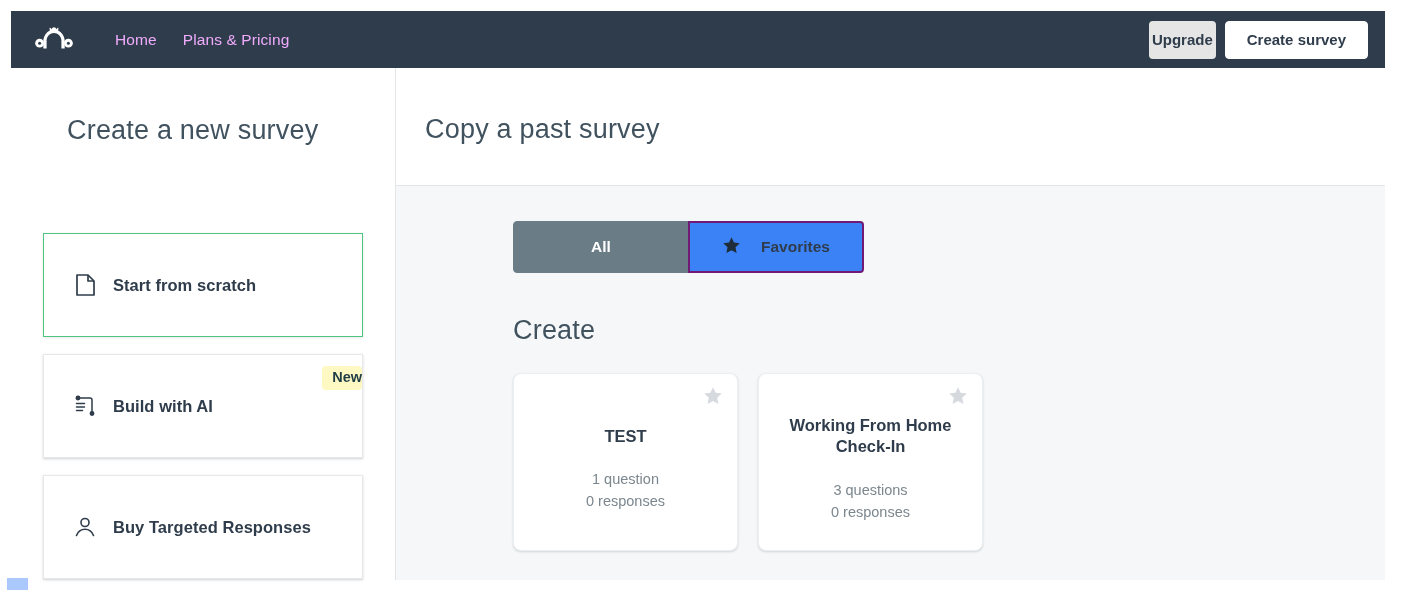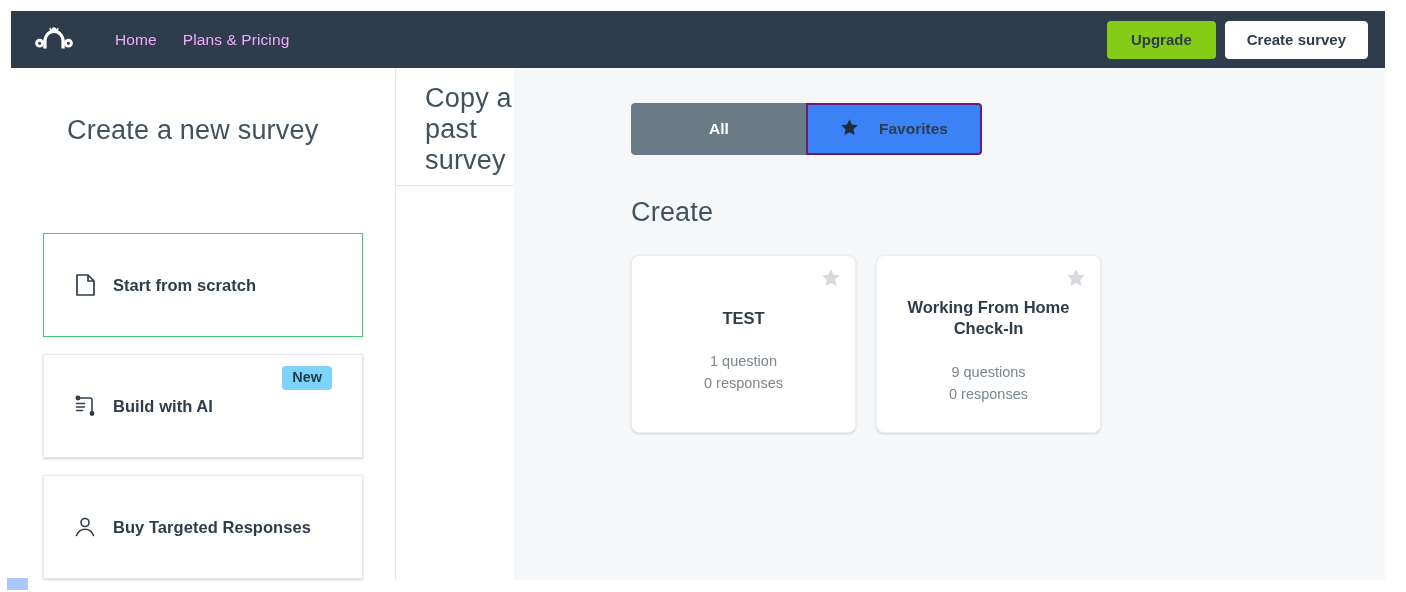--- a/index.html
+++ b/index.html
@@ -61,28 +61,28 @@
 
   .nav-spacer { flex: 1 1 auto; }
 
   .nav-actions {
     display: flex;
     align-items: center;
     gap: 9px;
   }
 
   .btn-upgrade {
-    background: #84cc16;
+    background: #e5e5e5;
     color: #2f3c4b;
     font-size: 15px;
     font-weight: bold;
     border: none;
     border-radius: 4px;
     height: 38px;
-    padding: 0 24px;
+    padding: 0 3px;
     cursor: pointer;
     font-family: "Liberation Sans", sans-serif;
     white-space: nowrap;
   }
 
   .btn-create {
     background: #ffffff;
     color: #2f3c4b;
     font-size: 15px;
     font-weight: bold;
@@ -164,36 +164,36 @@
     margin-left: 15px;
     font-size: 16.5px;
     font-weight: bold;
     color: #2f3c4b;
     letter-spacing: 0.05px;
   }
 
   .badge-new {
     position: absolute;
     top: 11px;
-    right: 30px;
-    background: #7dd3fc;
+    right: 0;
+    background: #fef9c3;
     color: #1e3c46;
     font-size: 14.5px;
     font-weight: bold;
     border-radius: 4px;
-    padding: 3px 10px 4px 10px;
+    padding: 3px 0 4px 10px;
     line-height: 1.15;
   }
 
   
   .right-panel {
     flex: 1 1 auto;
     background: #ffffff;
     display: flex;
-    flex-direction: row;
+    flex-direction: column;
     min-width: 0;
   }
 
   .right-head {
     height: 118px;
     flex: 0 0 118px;
     border-bottom: 1px solid #e3e5e8;
     display: flex;
     align-items: center;
     padding-left: 29px;
@@ -435,21 +435,21 @@
           </div>
 
           <div class="survey-card">
             <span class="card-star">
               <svg width="20" height="20" viewBox="0 0 20 20">
                 <path d="M10 1.2l2.6 5.6 6.1.8-4.5 4.2 1.2 6.1-5.4-3-5.4 3 1.2-6.1L1.3 7.6l6.1-.8z" fill="#d6dade"></path>
               </svg>
             </span>
             <div class="card-title">Working From Home Check-In</div>
             <div class="card-meta">
-              <div>9 questions</div>
+              <div>3 questions</div>
               <div>0 responses</div>
             </div>
           </div>
 
         </div>
       </div>
     </div>
   </div>
 
   <div class="selection-chip"></div>

